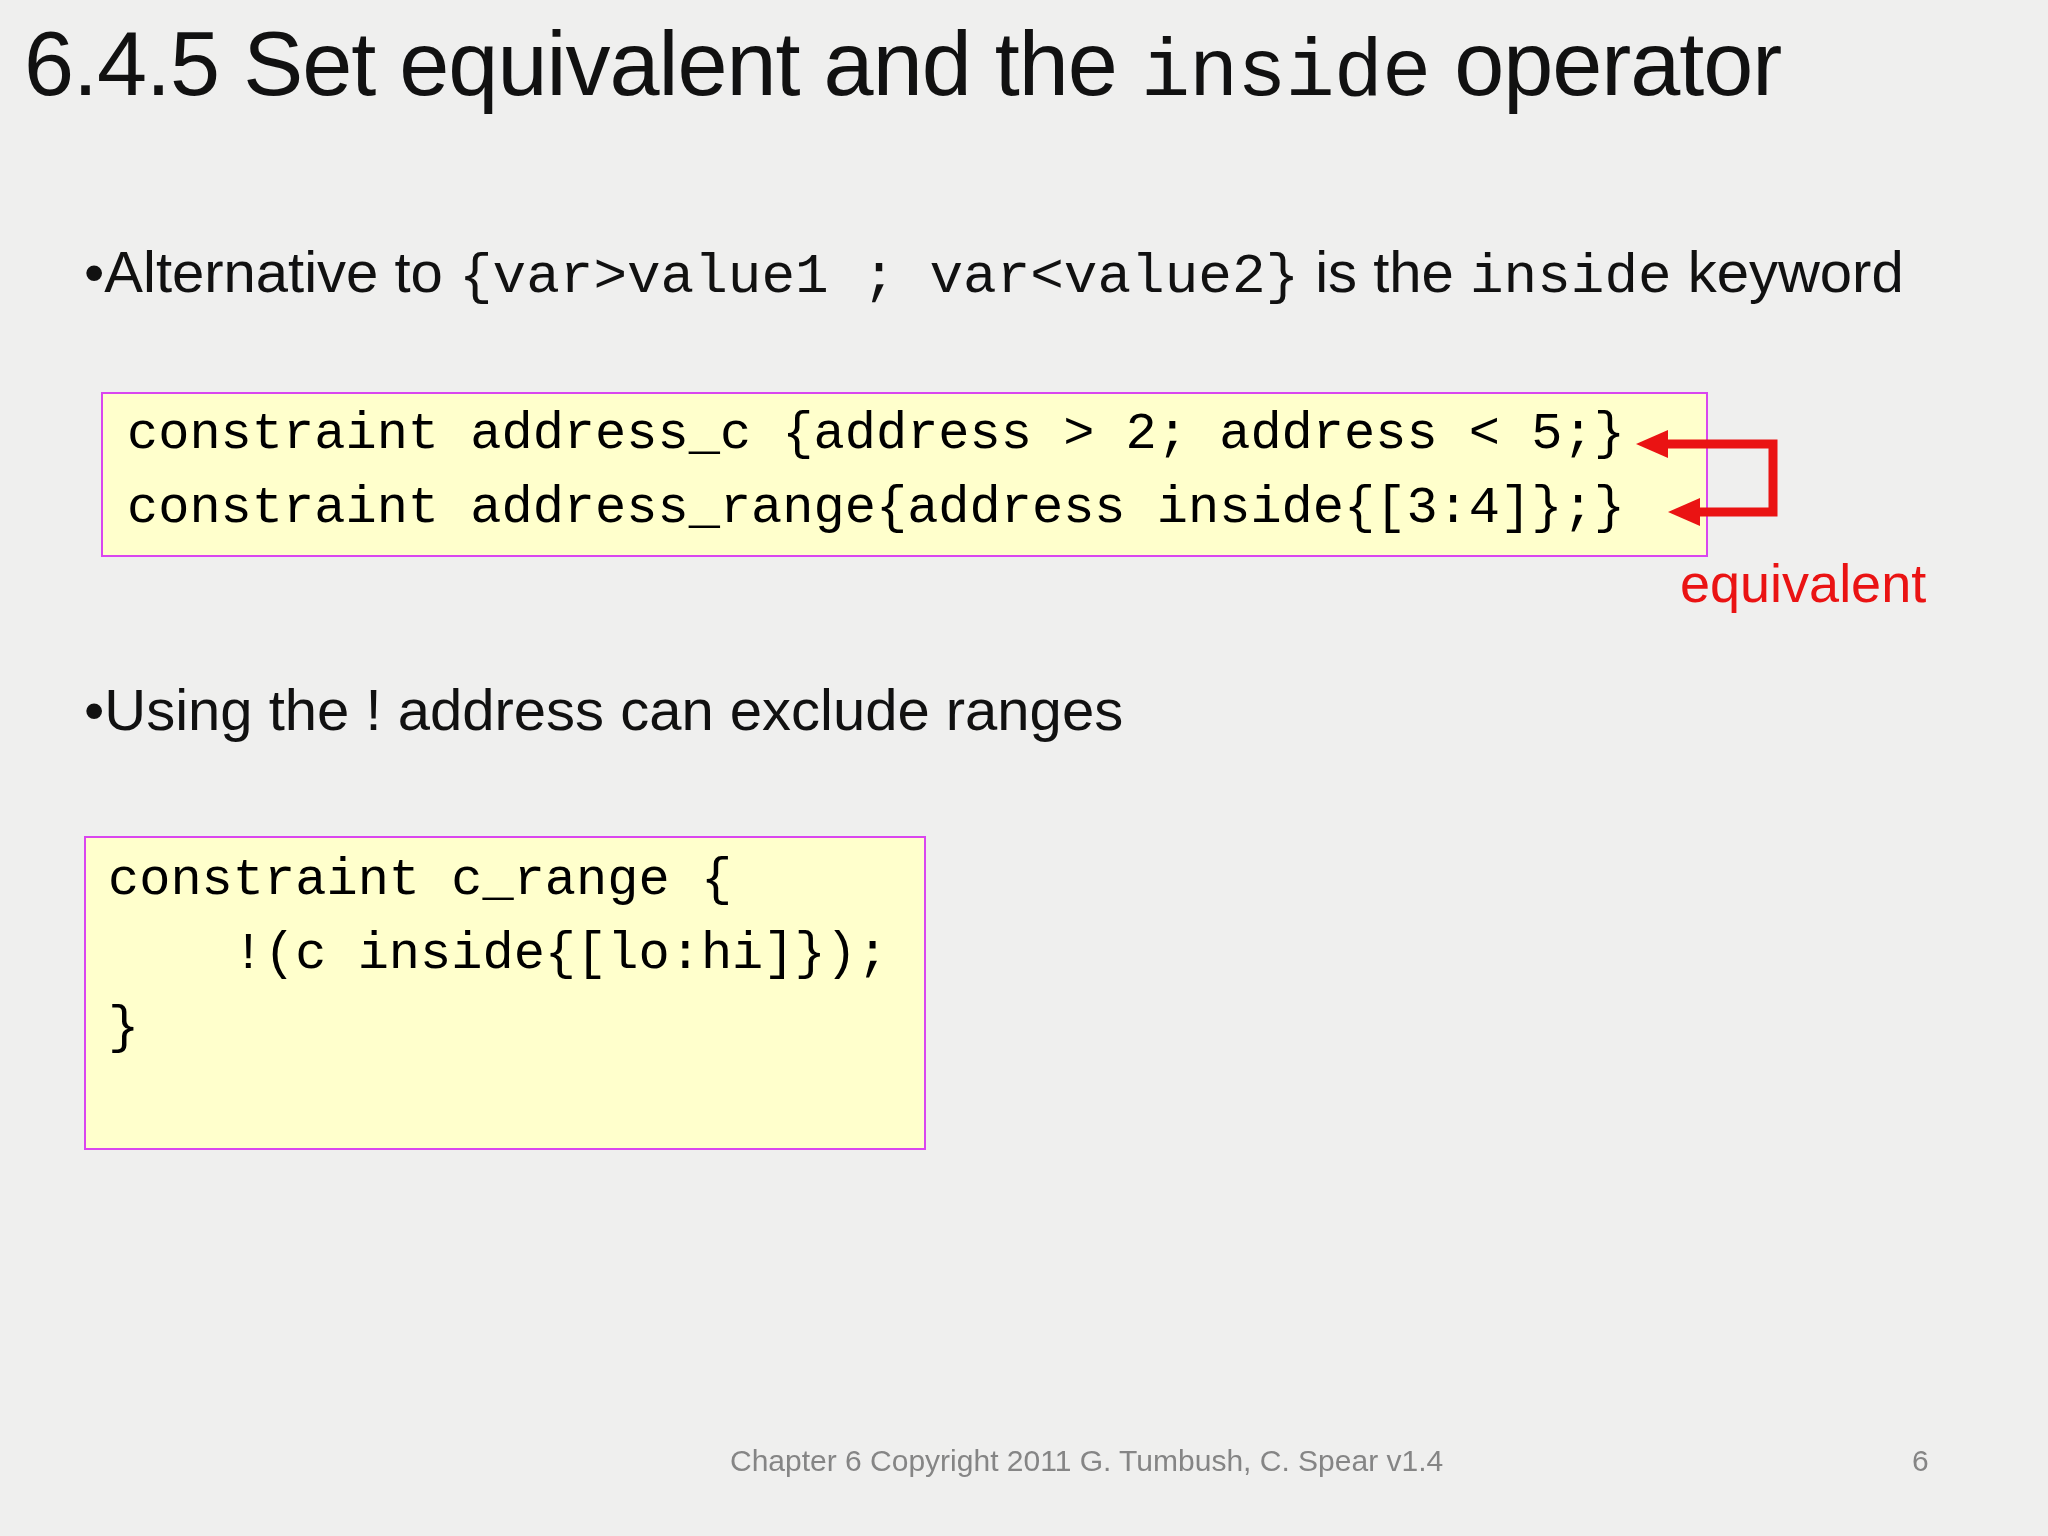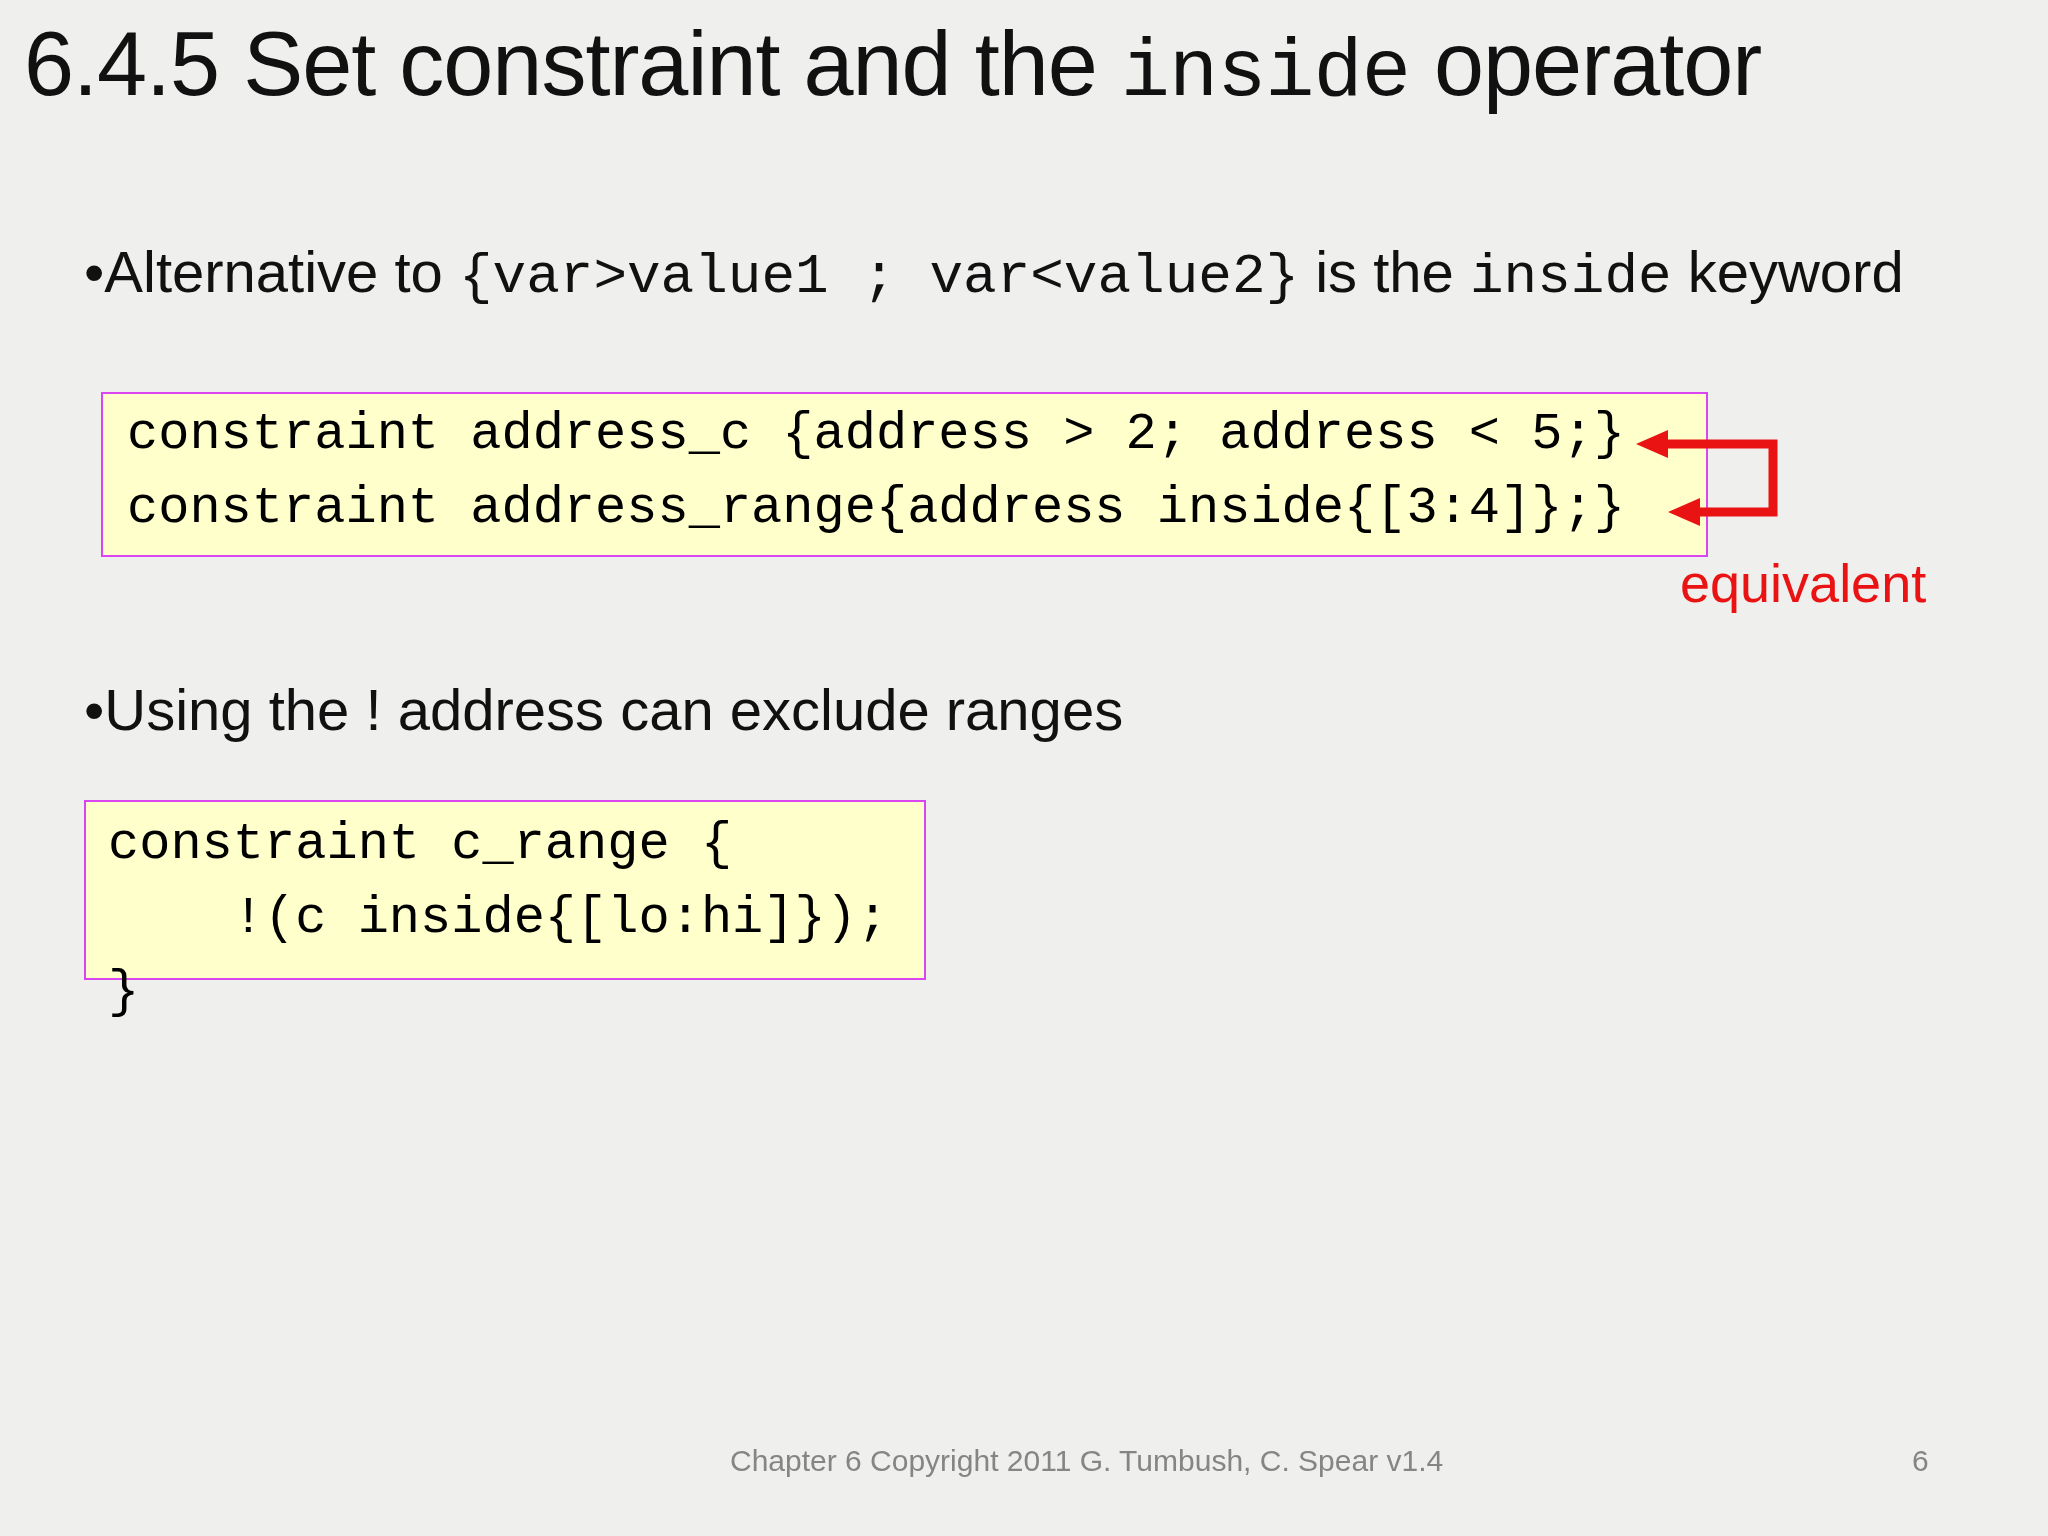--- a/index.html
+++ b/index.html
@@ -45,21 +45,21 @@
   #bullet-alternative { left: 84px; top: 228px; }
   #bullet-exclude     { left: 84px; top: 666px; }
 
   .code-box {
     position: absolute;
     background: #ffffcc;
     border: 2px solid #d946ef;
     box-sizing: border-box;
   }
   #code-box-equivalent { left: 101px; top: 392px; width: 1607px; height: 165px; }
-  #code-box-exclude    { left: 84px;  top: 800px; width: 842px;  height: 180px; }
+  #code-box-exclude    { left: 84px;  top: 836px; width: 842px;  height: 314px; }
 
   .code-box pre {
     margin: 0;
     font-family: "Liberation Mono", "DejaVu Sans Mono", monospace;
     font-size: 52px;
     color: #000000;
   }
   #code-box-equivalent pre { padding: 4px 0 0 24px; line-height: 74px; }
   #code-box-exclude pre    { padding: 6px 0 0 22px; line-height: 74px; }
   .code-line { display: block; white-space: pre; }
@@ -87,21 +87,21 @@
     text-align: right;
   }
   #footer-copyright { left: 730px; }
   #footer-page      { left: 1912px; }
 </style>
 </head>
 <body>
 
 <div class="slide">
 
-  <h1 class="slide-title"><span class="ws-pre">6.4.5 Set constraint and the </span><span class="mono ws-pre">inside</span><span class="ws-pre"> operator</span></h1>
+  <h1 class="slide-title"><span class="ws-pre">6.4.5 Set equivalent and the </span><span class="mono ws-pre">inside</span><span class="ws-pre"> operator</span></h1>
 
   <p class="bullet" id="bullet-alternative"><span class="ws-pre">•</span><span class="ws-pre">Alternative to </span><span class="mono ws-pre">{var&gt;value1 ; var&lt;value2}</span><span class="ws-pre"> is the </span><span class="mono ws-pre">inside</span><span class="ws-pre"> keyword</span></p>
 
   <div class="code-box" id="code-box-equivalent">
     <pre><span class="code-line">constraint address_c {address &gt; 2; address &lt; 5;}</span><span class="code-line">constraint address_range{address inside{[3:4]};}</span></pre>
   </div>
 
   <svg id="equivalent-arrow" width="160" height="96" viewBox="0 0 160 96">
     <polyline points="44,14 153,14 153,82 78,82" fill="none" stroke="#ea1313" stroke-width="9"></polyline>
     <polygon points="16,14 48,0 48,28" fill="#ea1313"></polygon>

